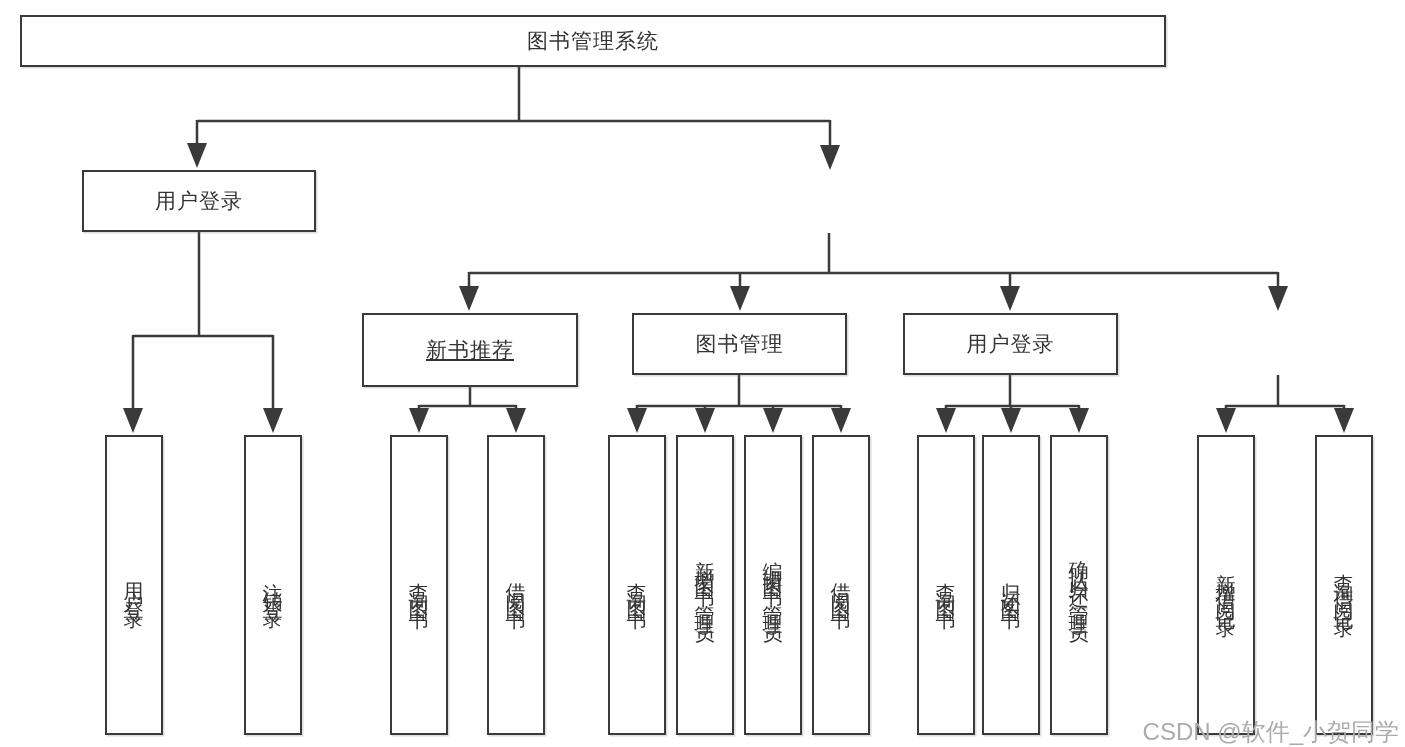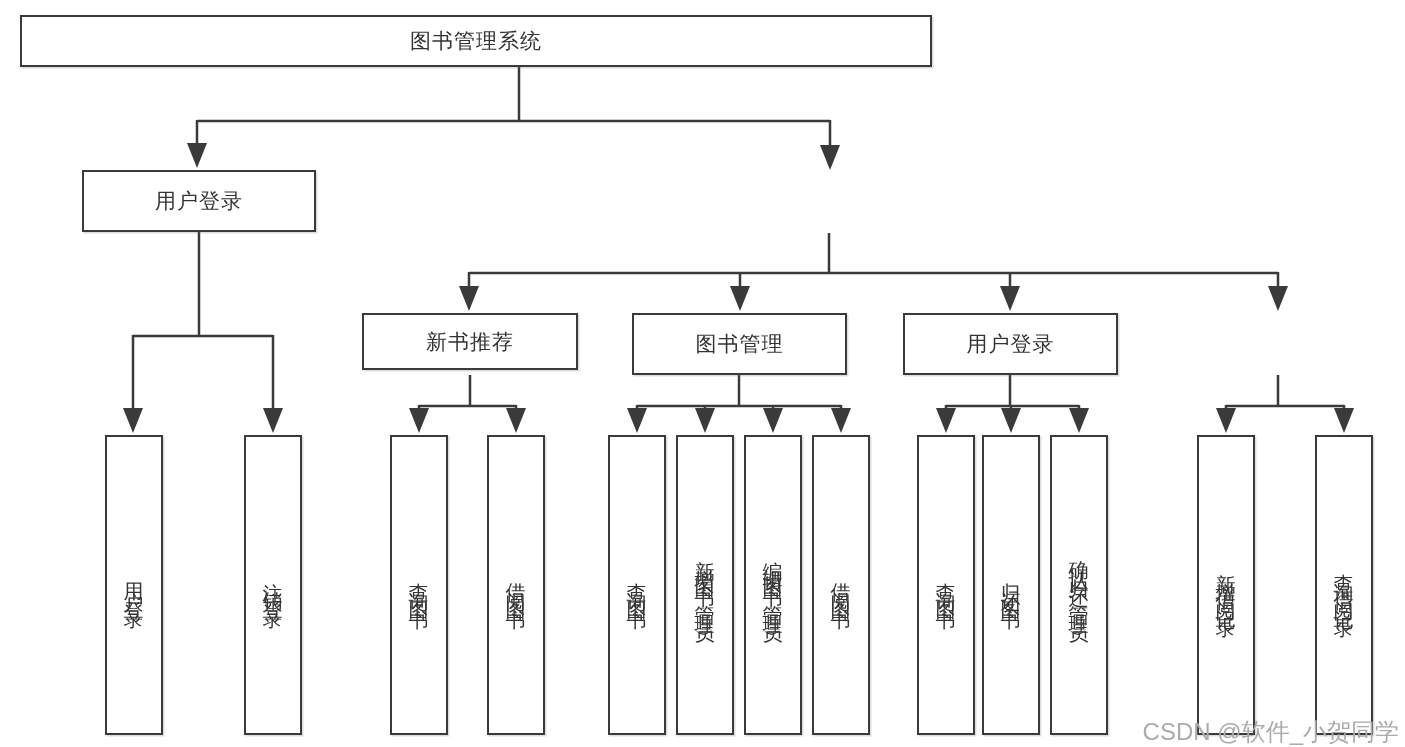--- a/index.html
+++ b/index.html
@@ -105,25 +105,25 @@
       <polygon points="763,408 783,408 773,433"></polygon>
       <polygon points="831,408 851,408 841,433"></polygon>
       <polygon points="936,408 956,408 946,433"></polygon>
       <polygon points="1001,408 1021,408 1011,433"></polygon>
       <polygon points="1069,408 1089,408 1079,433"></polygon>
       <polygon points="1216,408 1236,408 1226,433"></polygon>
       <polygon points="1334,408 1354,408 1344,433"></polygon>
     </g>
   </svg>
 
-  <div class="hnode" style="left:20px; top:15px; width:912px; height:52px;">图书管理系统</div>
+  <div class="hnode" style="left:20px; top:15px; width:1146px; height:52px;">图书管理系统</div>
 
   <div class="hnode" style="left:82px; top:170px; width:234px; height:62px;">用户登录</div>
 
-  <div class="hnode" style="left:362px; top:313px; width:216px; height:57px;">新书推荐</div>
+  <div class="hnode" style="left:362px; top:313px; width:216px; height:74px;text-decoration:underline;">新书推荐</div>
   <div class="hnode" style="left:632px; top:313px; width:215px; height:62px;">图书管理</div>
   <div class="hnode" style="left:903px; top:313px; width:215px; height:62px;">用户登录</div>
 
   <div class="vnode" style="left:105px; top:435px;">
     <span>用户登录</span>
   </div>
   <div class="vnode" style="left:244px; top:435px;">
     <span>注销登录</span>
   </div>
 

